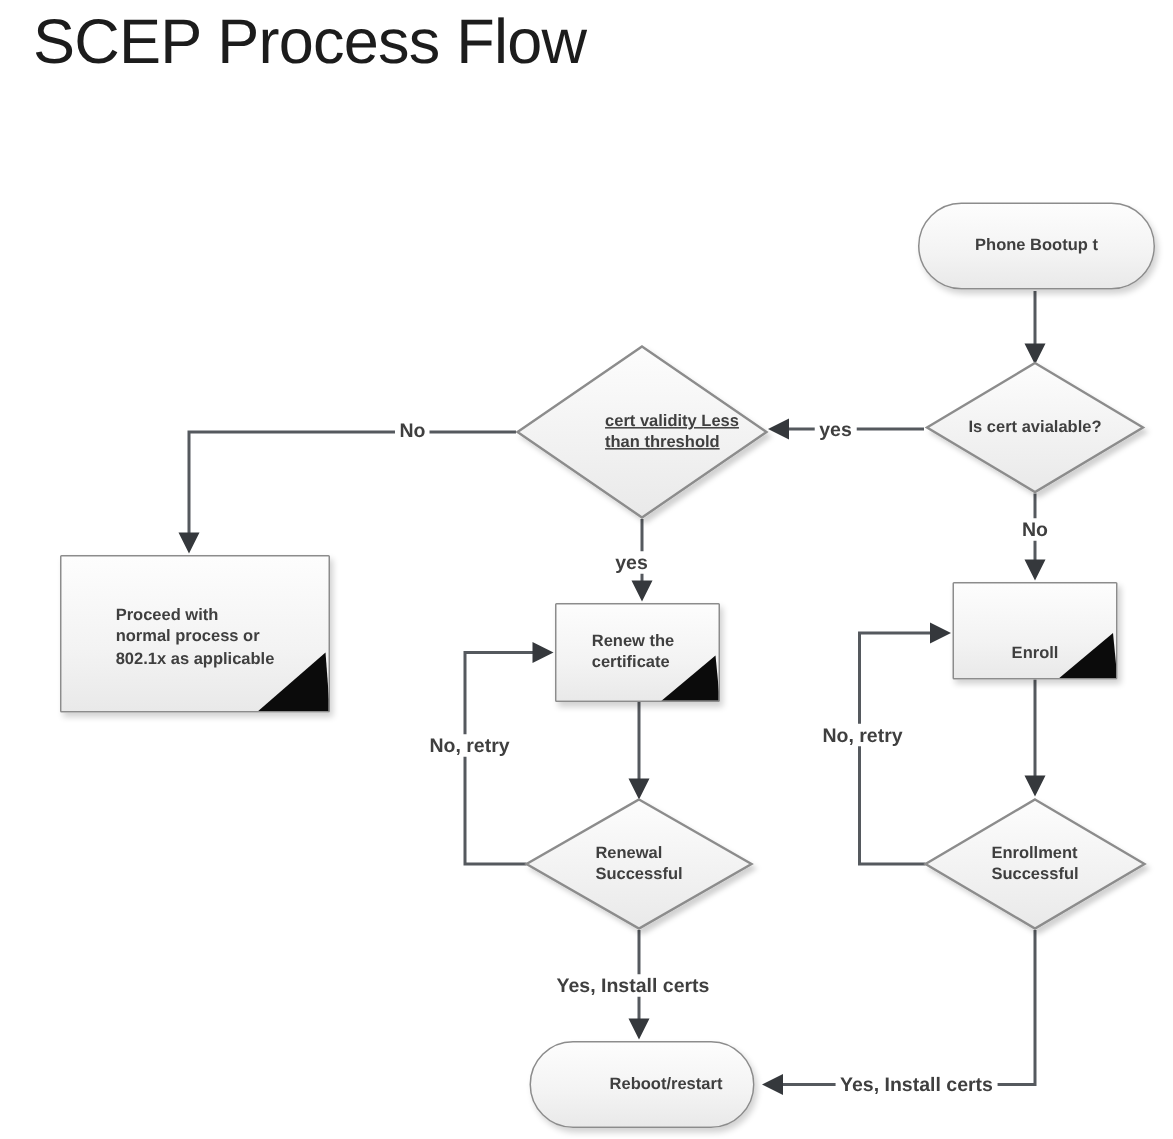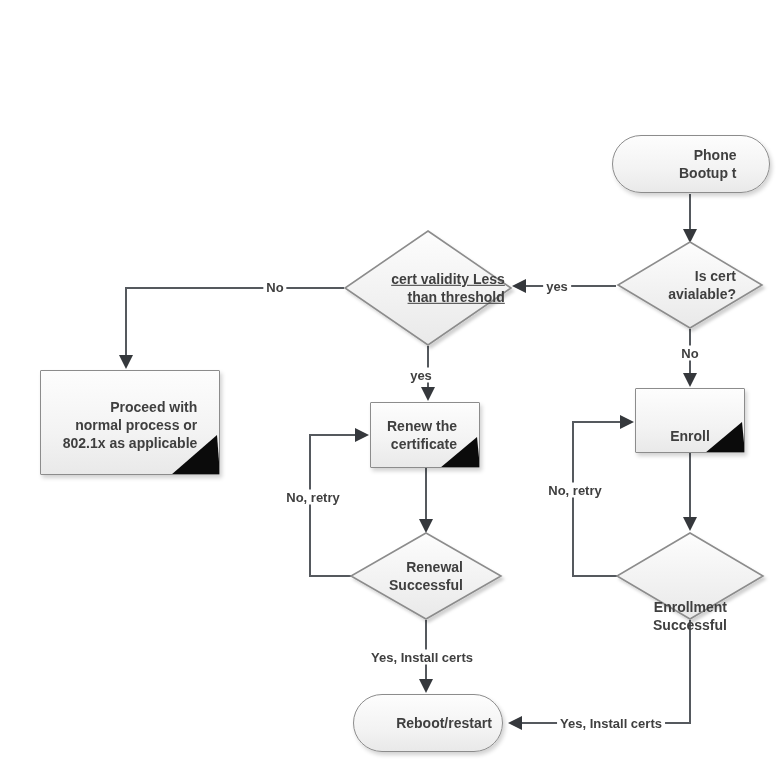--- a/index.html
+++ b/index.html
@@ -7,35 +7,36 @@
           font-family:"Liberation Sans",sans-serif;}
   .title{position:absolute;left:22px;top:4px;font-size:42px;font-weight:400;color:#1c1c1c;
          letter-spacing:-0.5px;white-space:nowrap;}
   svg.layer{position:absolute;left:0;top:0;width:782px;height:759px;}
   .node{position:absolute;box-sizing:border-box;
         background:linear-gradient(180deg,#fdfdfd 0%,#f3f3f3 60%,#e9e9e9 100%);
         border:1.6px solid #8c8c8c;
         box-shadow:2px 3px 4px rgba(0,0,0,0.18);}
   .terminator{border-radius:29px;}
   .process{border-radius:1px;overflow:hidden;}
-  .node-label{position:absolute;transform:translate(-50%,-50%);text-align:right;
-        font-size:14px;font-weight:700;color:#3f3f3f;line-height:1.3;
+  .node-label{position:absolute;transform:translate(-50%,-50%);text-align:left;
+        font-size:11px;font-weight:700;color:#3f3f3f;line-height:1.3;
         white-space:pre-line;pointer-events:none;}
   .corner-tri{position:absolute;right:-1px;bottom:-1px;width:0;height:0;
         border-style:solid;border-color:transparent;}
   .tri-lg{border-bottom:40px solid #0b0b0b;border-left:46px solid transparent;}
   .tri-md{border-bottom:31px solid #0b0b0b;border-left:37px solid transparent;}
   .edge-label{position:absolute;transform:translate(-50%,-50%);background:#ffffff;
         padding:0 3px;font-size:13px;font-weight:700;color:#3f3f3f;white-space:nowrap;}
 </style>
 </head>
 <body>
 
 <div class="canvas">
 
+  <div class="title">SCEP Process Flow</div>
 
   <svg class="layer" viewBox="0 0 782 759" xmlns="http://www.w3.org/2000/svg">
     <defs>
       <linearGradient id="diam" x1="0" y1="0" x2="0" y2="1">
         <stop offset="0" stop-color="#fdfdfd"></stop>
           <stop offset="1" stop-color="#e9e9e9"></stop>
       </linearGradient>
       <filter id="ds" x="-20%" y="-20%" width="150%" height="150%">
         <feDropShadow dx="2.5" dy="3" stdDeviation="1.6" flood-color="#000000" flood-opacity="0.18"></feDropShadow>
       </filter>
@@ -99,21 +100,21 @@
 than threshold</div>
   <div class="node-label" style="left:130px;top:425px;">Proceed with
 normal process or
 802.1x as applicable</div>
   <div class="node-label" style="left:422px;top:435px;">Renew the
 certificate</div>
   <div class="node-label" style="left:426px;top:576px;">Renewal
 Successful</div>
   <div class="node-label" style="left:428px;top:723px;padding-left:32px;">Reboot/restart</div>
   <div class="node-label" style="left:690px;top:420px;margin-top:16px;">Enroll</div>
-  <div class="node-label" style="left:690px;top:576px;margin-top:40px;">Enrollment
+  <div class="node-label" style="left:690px;top:576px;">Enrollment
 Successful</div>
 
   <div class="edge-label" style="left:557px;top:286px;">yes</div>
   <div class="edge-label" style="left:275px;top:287px;">No</div>
   <div class="edge-label" style="left:421px;top:375px;">yes</div>
   <div class="edge-label" style="left:313px;top:497px;">No, retry</div>
   <div class="edge-label" style="left:422px;top:657px;">Yes, Install certs</div>
   <div class="edge-label" style="left:690px;top:353px;">No</div>
   <div class="edge-label" style="left:575px;top:490px;">No, retry</div>
   <div class="edge-label" style="left:611px;top:723px;">Yes, Install certs</div>

